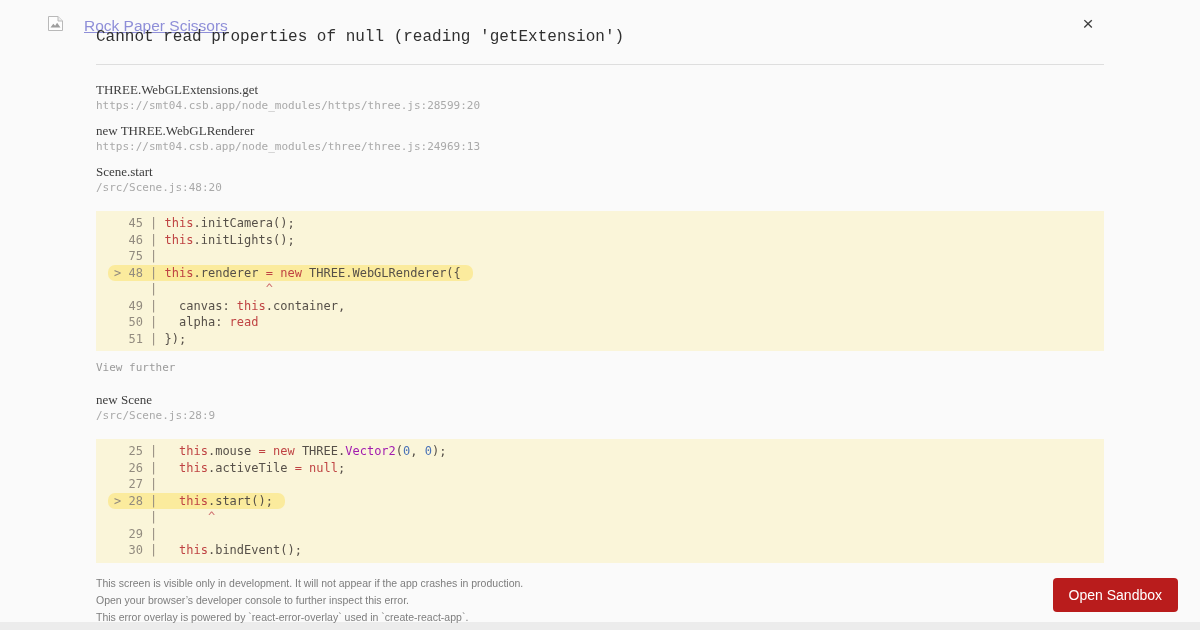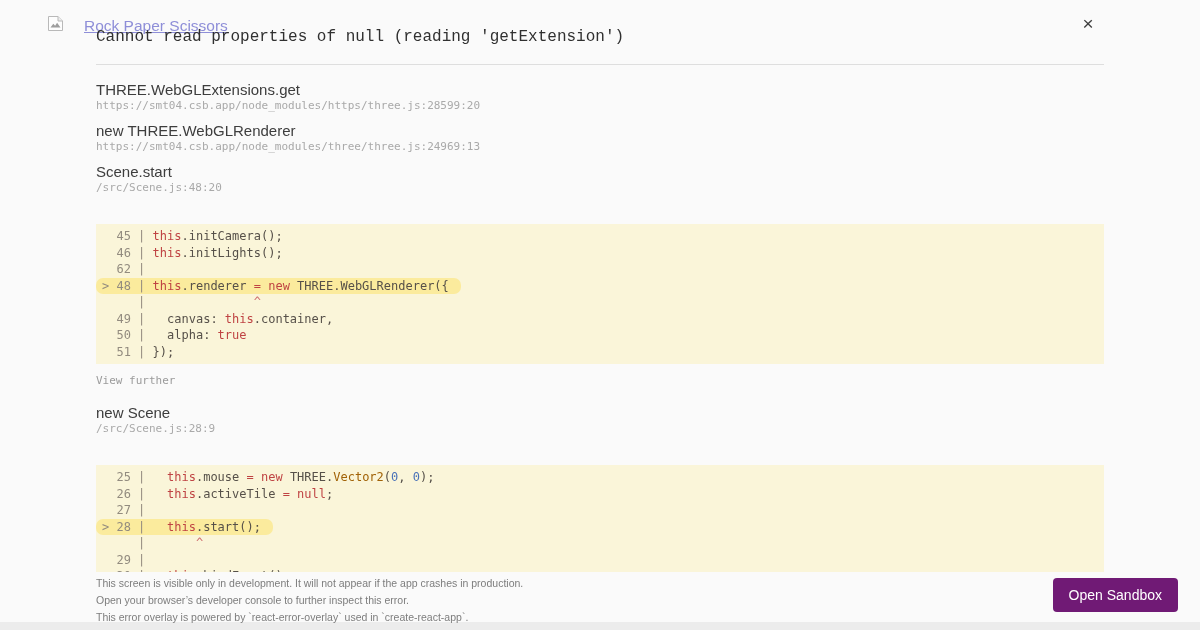--- a/index.html
+++ b/index.html
@@ -15,43 +15,43 @@
   .content { position:absolute; left:96px; right:96px; top:13px; z-index:2; }
 
   h1.title { font-size:22px; line-height:26px; font-weight:bold; color:#ce2020; position:relative; z-index:2; }
 
   .subtitle { margin-top:15px; font-family:Liberation Mono, monospace; font-size:16px; line-height:19px; color:#303030; }
 
   hr.divider { border:none; border-top:1px solid #dedede; margin-top:17px; }
 
   #stack { margin-top:17px; }
   .frame { margin-bottom:10px; }
-  .frame .fn  { font-family:Liberation Sans, sans-serif; font-size:15px; line-height:15px; color:#3d3d3d; }
+  .frame .fn  { font-family:Liberation Serif, serif; font-size:13px; line-height:15px; color:#3d3d3d; }
   .frame .loc { font-family:"DejaVu Sans Mono", monospace; font-size:11px; line-height:15px; color:#a9a9a9; margin-top:1px; }
 
-  .codeblock { margin:29px 0 8px 0; padding:4px 0; background:#faf5d9; }
+  .codeblock { margin:16px 0 8px 0; padding:4px 12px; background:#faf5d9; }
   .cl { font-family:"DejaVu Sans Mono", monospace; font-size:12px; line-height:16.5px; white-space:pre; padding-left:6px; color:#565049; }
   .cl .in { display:inline-block; }
   .cl.hl { padding-left:0; }
   .cl.hl .in { background:#fbeb9d; padding-left:6px; padding-right:12px;border-radius:7px; }
   .t-gut { color:#928b7f; }
   .t-pl  { color:#565049; }
   .t-kw  { color:#bf4343; }
-  .t-cls { color:#a16207; }
+  .t-cls { color:#a21caf; }
   .t-num { color:#4a72b8; }
   .t-caret { color:#cf6f6f; }
 
   .view-compiled { font-family:"DejaVu Sans Mono", monospace; font-size:11px; line-height:15px; color:#9b9b9b; margin:9px 0 17px 0; width:fit-content; cursor:pointer; }
 
   .close-btn { position:absolute; top:12px; right:100px; width:24px; height:24px; background:none; border:none; font-size:19px; line-height:24px; color:#3f3f3f; cursor:pointer; z-index:3; font-family:"Liberation Sans", sans-serif; }
 
   .footer { position:absolute; left:0; right:0; top:572px; bottom:8px; background:#fafafa; padding:3px 96px 0 96px; z-index:4; }
   .footer p { font-size:10.5px; line-height:17px; color:#7d7d7d; }
 
-  .open-sandbox { position:absolute; right:22px; bottom:18px; background:#701a75; color:#ffffff; border:none; border-radius:4px; font-size:14px; font-family:"Liberation Sans", sans-serif; padding:9px 16px; cursor:pointer; z-index:5; }
+  .open-sandbox { position:absolute; right:22px; bottom:18px; background:#b91c1c; color:#ffffff; border:none; border-radius:4px; font-size:14px; font-family:"Liberation Sans", sans-serif; padding:9px 16px; cursor:pointer; z-index:5; }
 
   .bottom-strip { position:absolute; left:0; right:0; bottom:0; height:8px; background:#ececec; z-index:3; }
 </style>
 </head>
 <body>
 
 <div class="overlay">
 
   <div class="broken-img">
     <span>
@@ -78,25 +78,25 @@
           <div class="fn">new THREE.WebGLRenderer</div>
           <div class="loc">https://smt04.csb.app/node_modules/three/three.js:24969:13</div>
         </div>
         <div class="frame">
           <div class="fn">Scene.start</div>
           <div class="loc">/src/Scene.js:48:20</div>
         </div>
         <div class="codeblock">
           <div class="cl"><span class="in"><span class="t-gut">  45 | </span><span class="t-kw">this</span><span class="t-pl">.initCamera();</span></span></div>
           <div class="cl"><span class="in"><span class="t-gut">  46 | </span><span class="t-kw">this</span><span class="t-pl">.initLights();</span></span></div>
-          <div class="cl"><span class="in"><span class="t-gut">  62 | </span></span></div>
+          <div class="cl"><span class="in"><span class="t-gut">  75 | </span></span></div>
           <div class="cl hl"><span class="in"><span class="t-gut">&gt; 48 | </span><span class="t-kw">this</span><span class="t-pl">.renderer </span><span class="t-kw">= </span><span class="t-kw">new </span><span class="t-pl">THREE.WebGLRenderer({</span></span></div>
           <div class="cl"><span class="in"><span class="t-gut">     | </span><span class="t-caret">              ^</span></span></div>
           <div class="cl"><span class="in"><span class="t-gut">  49 | </span><span class="t-pl">  canvas: </span><span class="t-kw">this</span><span class="t-pl">.container,</span></span></div>
-          <div class="cl"><span class="in"><span class="t-gut">  50 | </span><span class="t-pl">  alpha: </span><span class="t-kw">true</span></span></div>
+          <div class="cl"><span class="in"><span class="t-gut">  50 | </span><span class="t-pl">  alpha: </span><span class="t-kw">read</span></span></div>
           <div class="cl"><span class="in"><span class="t-gut">  51 | </span><span class="t-pl">});</span></span></div>
         </div>
         <div class="view-compiled">View further</div>
         <div class="frame">
           <div class="fn">new Scene</div>
           <div class="loc">/src/Scene.js:28:9</div>
         </div>
         <div class="codeblock">
           <div class="cl"><span class="in"><span class="t-gut">  25 | </span><span class="t-pl">  </span><span class="t-kw">this</span><span class="t-pl">.mouse </span><span class="t-kw">= </span><span class="t-kw">new </span><span class="t-pl">THREE.</span><span class="t-cls">Vector2</span><span class="t-pl">(</span><span class="t-num">0</span><span class="t-pl">, </span><span class="t-num">0</span><span class="t-pl">);</span></span></div>
           <div class="cl"><span class="in"><span class="t-gut">  26 | </span><span class="t-pl">  </span><span class="t-kw">this</span><span class="t-pl">.activeTile </span><span class="t-kw">= </span><span class="t-kw">null</span><span class="t-pl">;</span></span></div>

